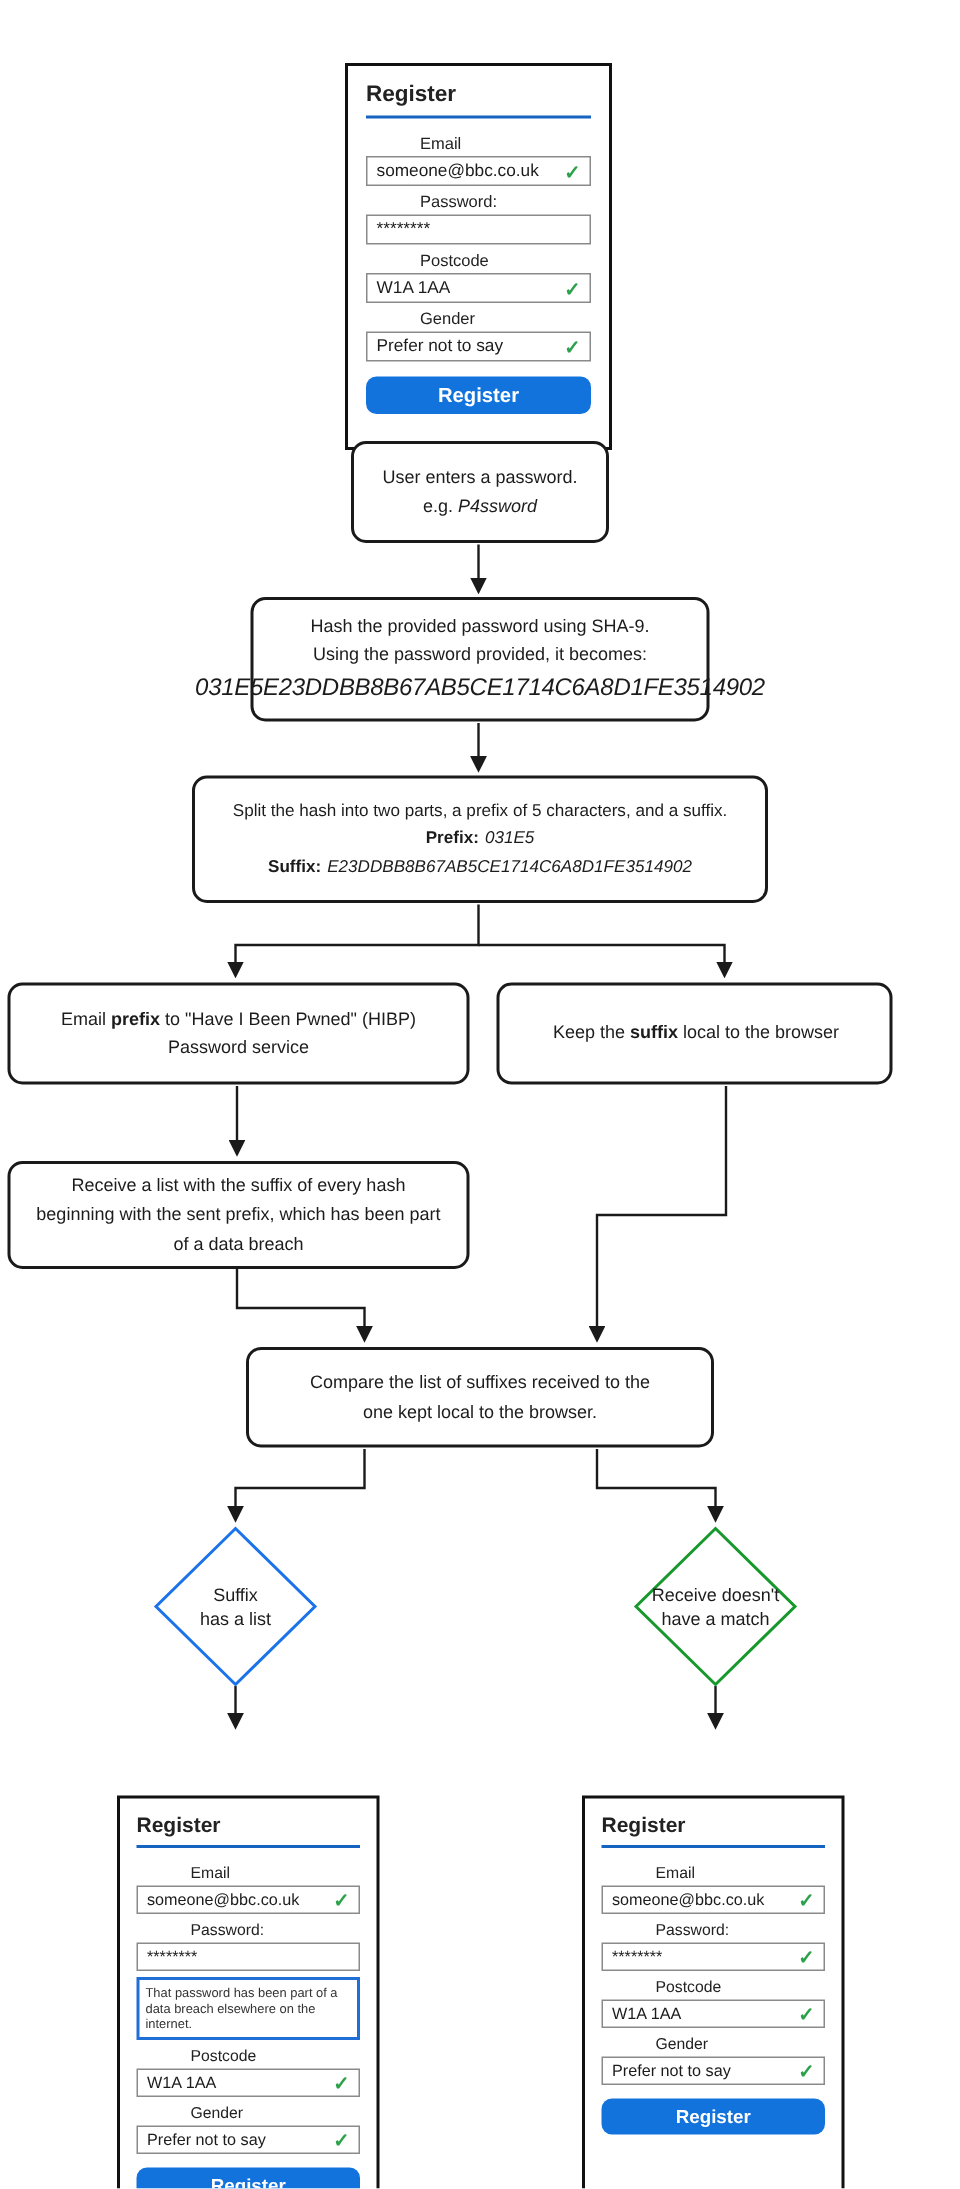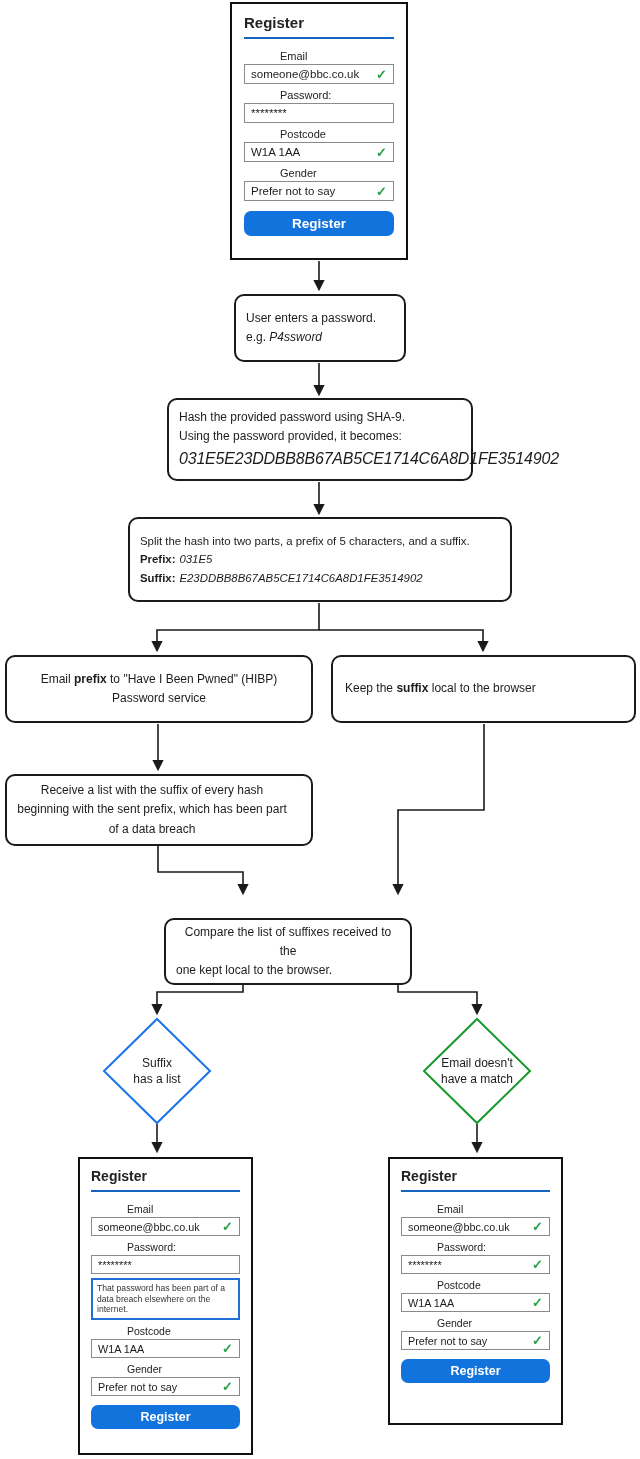--- a/index.html
+++ b/index.html
@@ -2,32 +2,32 @@
 <html><head>
 <meta charset="utf-8">
 <style>
   html,body{margin:0;padding:0;background:#ffffff;}
   #canvas{position:relative;width:640px;height:1459px;background:#ffffff;
           font-family:"Liberation Sans", sans-serif;color:#1c1c1c;overflow:hidden;}
   #wires{position:absolute;left:0;top:0;width:640px;height:1459px;z-index:1;}
 
   
   .fbox{position:absolute;z-index:2;background:#fff;border:2px solid #1a1a1a;border-radius:10px;
-        display:flex;flex-direction:column;justify-content:center;align-items:flex-start;
+        display:flex;flex-direction:column;justify-content:center;align-items:center;
         text-align:center;font-size:12px;line-height:1.6;box-sizing:border-box;padding:6px 10px;}
   .fbox b{margin-right:4px;}
   .hashline{font-style:italic;font-size:16px;letter-spacing:-0.2px;}
   .fit{font-size:11.4px;}
 
   
   .dlabel{position:absolute;z-index:2;text-align:center;font-size:12px;line-height:1.35;}
 
   
   .card{position:absolute;z-index:2;background:#fff;border:2px solid #111;box-sizing:border-box;
-        padding:8px 12px 10px 12px;display:flex;flex-direction:column;}
+        padding:8px 12px 10px 12px;display:flex;flex-direction:column;margin-top:40px;}
   .card .title{font-weight:bold;font-size:15px;color:#222;margin:2px 0 6px 0;}
   .card .rule{border-bottom:2px solid #1565c0;margin-bottom:6px;}
   .card .lbl{font-size:11px;color:#222;margin:5px 0 2px 0;padding-left:36px;}
   .card .inp{border:1px solid #8a8a8a;height:20px;display:flex;align-items:center;
              justify-content:space-between;padding:0 6px;font-size:11.5px;box-sizing:border-box;background:#fff;}
   .card .check{color:#2ba14a;font-weight:bold;font-size:13px;}
   .card .btn{margin-top:10px;background:#1273dc;color:#fff;font-weight:bold;font-size:13.5px;
              text-align:center;border-radius:7px;padding:5px 0;cursor:pointer;}
   .card.small{padding:7px 11px 9px 11px;}
   .card.small .title{font-size:14px;}
@@ -105,39 +105,39 @@
   <div class="fbox fit" style="left:128px;top:517px;width:384px;height:85px;">
     <div>Split the hash into two parts, a prefix of 5 characters, and a suffix.</div>
     <div><b>Prefix:</b><i>031E5</i></div>
     <div><b>Suffix:</b><i>E23DDBB8B67AB5CE1714C6A8D1FE3514902</i></div>
   </div>
 
   <div class="fbox" style="left:5px;top:655px;width:308px;height:68px;">
     <div><span>Email </span><b style="margin:0">prefix</b><span> to "Have I Been Pwned" (HIBP) Password service</span></div>
   </div>
 
-  <div class="fbox" style="left:331px;top:655px;width:305px;height:68px;padding-left:12px;">
+  <div class="fbox" style="left:331px;top:655px;width:264px;height:68px;padding-left:12px;">
     <div><span>Keep the </span><b style="margin:0">suffix</b><span> local to the browser</span></div>
   </div>
 
   <div class="fbox" style="left:5px;top:774px;width:308px;height:72px;">
     <div style="max-width:270px">Receive a list with the suffix of every hash beginning with the sent prefix, which has been part of a data breach</div>
   </div>
 
-  <div class="fbox" style="left:164px;top:898px;width:248px;height:67px;margin-top:20px;">
+  <div class="fbox" style="left:164px;top:898px;width:312px;height:67px;">
     <div>Compare the list of suffixes received to the</div>
     <div>one kept local to the browser.</div>
   </div>
 
   <div class="dlabel" style="left:104px;top:1055px;width:106px;">
     <div>Suffix</div>
     <div>has a list</div>
   </div>
   <div class="dlabel" style="left:424px;top:1055px;width:106px;">
-    <div>Email doesn't</div>
+    <div>Receive doesn't</div>
     <div>have a match</div>
   </div>
 
   <div class="card small" style="left:78px;top:1157px;width:175px;height:298px;">
     <div class="title">Register</div>
     <div class="rule"></div>
     <div class="lbl">Email</div>
     <div class="inp">
       <span>someone@bbc.co.uk</span>
       <span class="check">✓</span>

